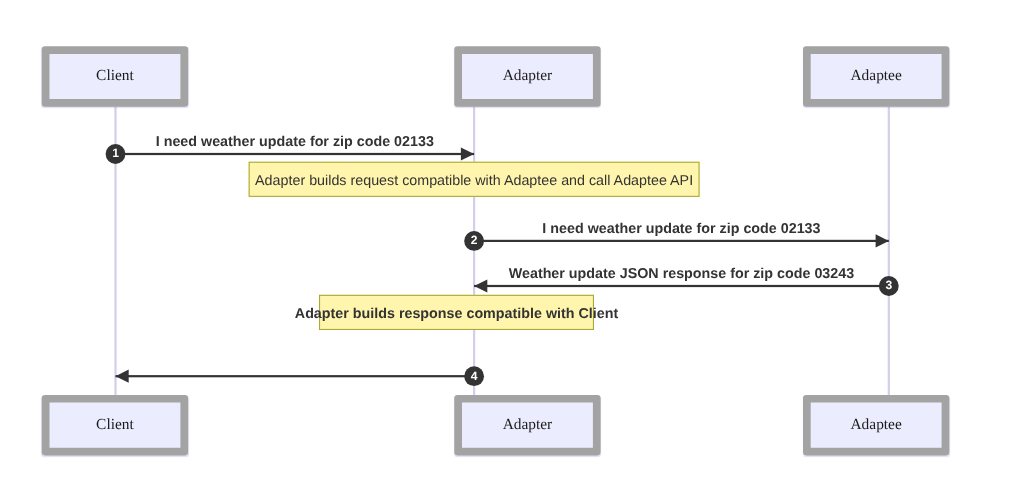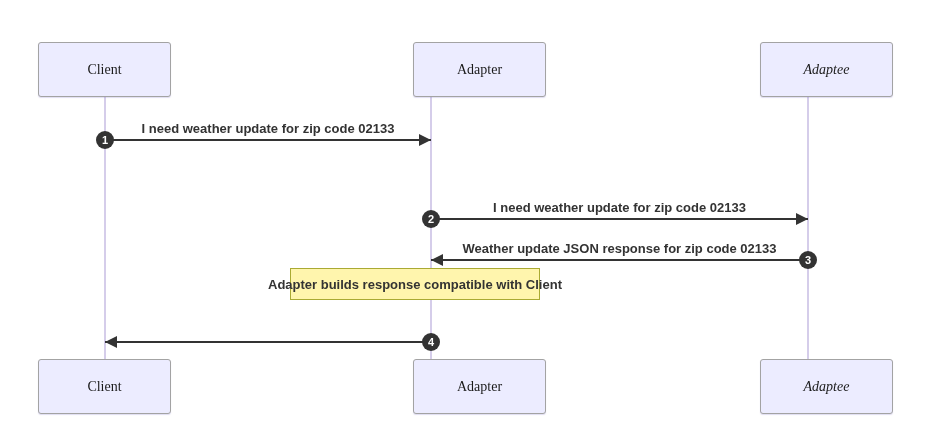--- a/index.html
+++ b/index.html
@@ -5,30 +5,30 @@
   html,body{margin:0;padding:0;background:#ffffff;}
   .canvas{
     position:relative;width:925px;height:444px;background:#ffffff;overflow:hidden;
     font-family:"Liberation Sans",sans-serif;
   }
   .lifeline{
     position:absolute;top:97px;height:262px;width:2px;background:#d5cdea;
   }
   .actor{
     position:absolute;width:133px;height:55px;background:#ECECFF;
-    border:1px solid #a3a3a3;border-radius:3px;box-sizing:border-box;
+    border:7px solid #a3a3a3;border-radius:3px;box-sizing:border-box;
     display:flex;align-items:center;justify-content:center;
     font-family:"Liberation Serif",serif;font-size:14px;color:#1a1a1a;
     box-shadow:0 1px 1px rgba(130,120,200,0.25);
   }
   .actor.top{top:42px;}
   .actor.bottom{top:359px;}
   .actor-client{left:38px;}
   .actor-adapter{left:365px;margin-left:48px;}
-  .actor-adaptee{left:760px;font-style:italic;}
+  .actor-adaptee{left:730px;}
   .msg-label{
     position:absolute;text-align:center;font-weight:bold;font-size:13px;color:#333;
     white-space:nowrap;
   }
   .msg-line{
     position:absolute;height:2px;background:#333;
   }
   .arrowhead{position:absolute;width:0;height:0;}
   .arrowhead.right{
     border-top:6px solid transparent;border-bottom:6px solid transparent;
@@ -66,27 +66,28 @@
   </div>
   <div class="actor top actor-adaptee">
     <span>Adaptee</span>
   </div>
 
   <div class="msg-label" style="left:105px;width:326px;top:121px;">I need weather update for zip code 02133</div>
   <div class="msg-line" style="left:105px;width:326px;top:139px;"></div>
   <div class="arrowhead right" style="left:419px;top:134px;"></div>
   <div class="seq-num" style="left:96px;top:131px;">1</div>
 
+  <div class="note" style="left:226px;top:147px;width:410px;height:32px;">Adapter builds request compatible with Adaptee and call Adaptee API</div>
 
   <div class="msg-label" style="left:431px;width:377px;top:200px;">I need weather update for zip code 02133</div>
   <div class="msg-line" style="left:431px;width:377px;top:218px;"></div>
   <div class="arrowhead right" style="left:796px;top:213px;"></div>
   <div class="seq-num" style="left:422px;top:210px;">2</div>
 
-  <div class="msg-label" style="left:431px;width:377px;top:241px;">Weather update JSON response for zip code 02133</div>
+  <div class="msg-label" style="left:431px;width:377px;top:241px;">Weather update JSON response for zip code 03243</div>
   <div class="msg-line" style="left:431px;width:377px;top:259px;"></div>
   <div class="arrowhead left" style="left:431px;top:254px;"></div>
   <div class="seq-num" style="left:799px;top:251px;">3</div>
 
   <div class="note" style="left:290px;top:268px;width:250px;height:32px;font-weight:bold;">Adapter builds response compatible with Client</div>
 
   <div class="msg-line" style="left:105px;width:326px;top:341px;"></div>
   <div class="arrowhead left" style="left:105px;top:336px;"></div>
   <div class="seq-num" style="left:422px;top:333px;">4</div>
 

